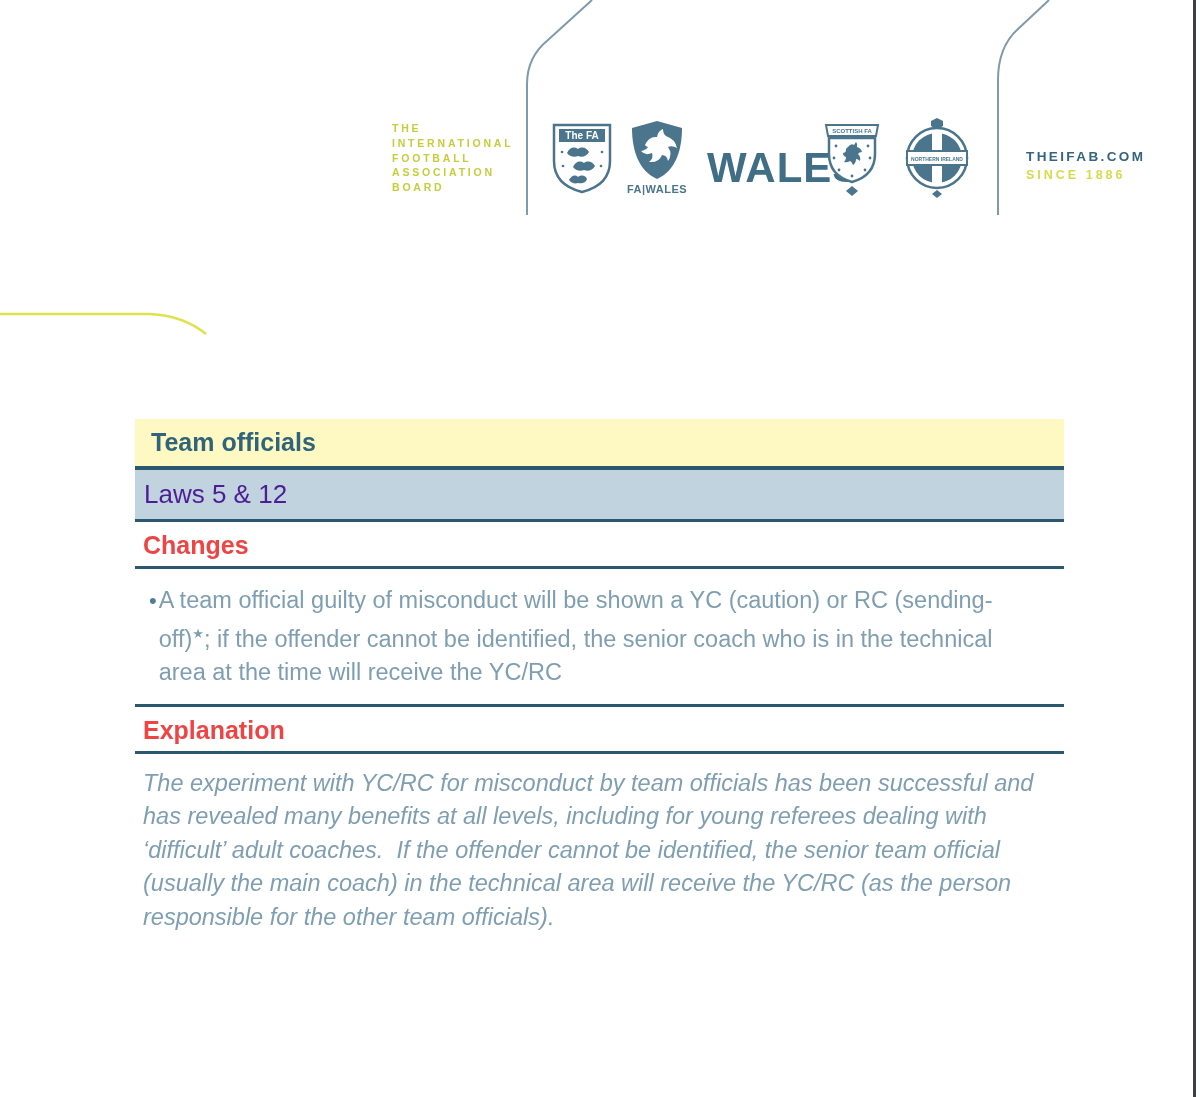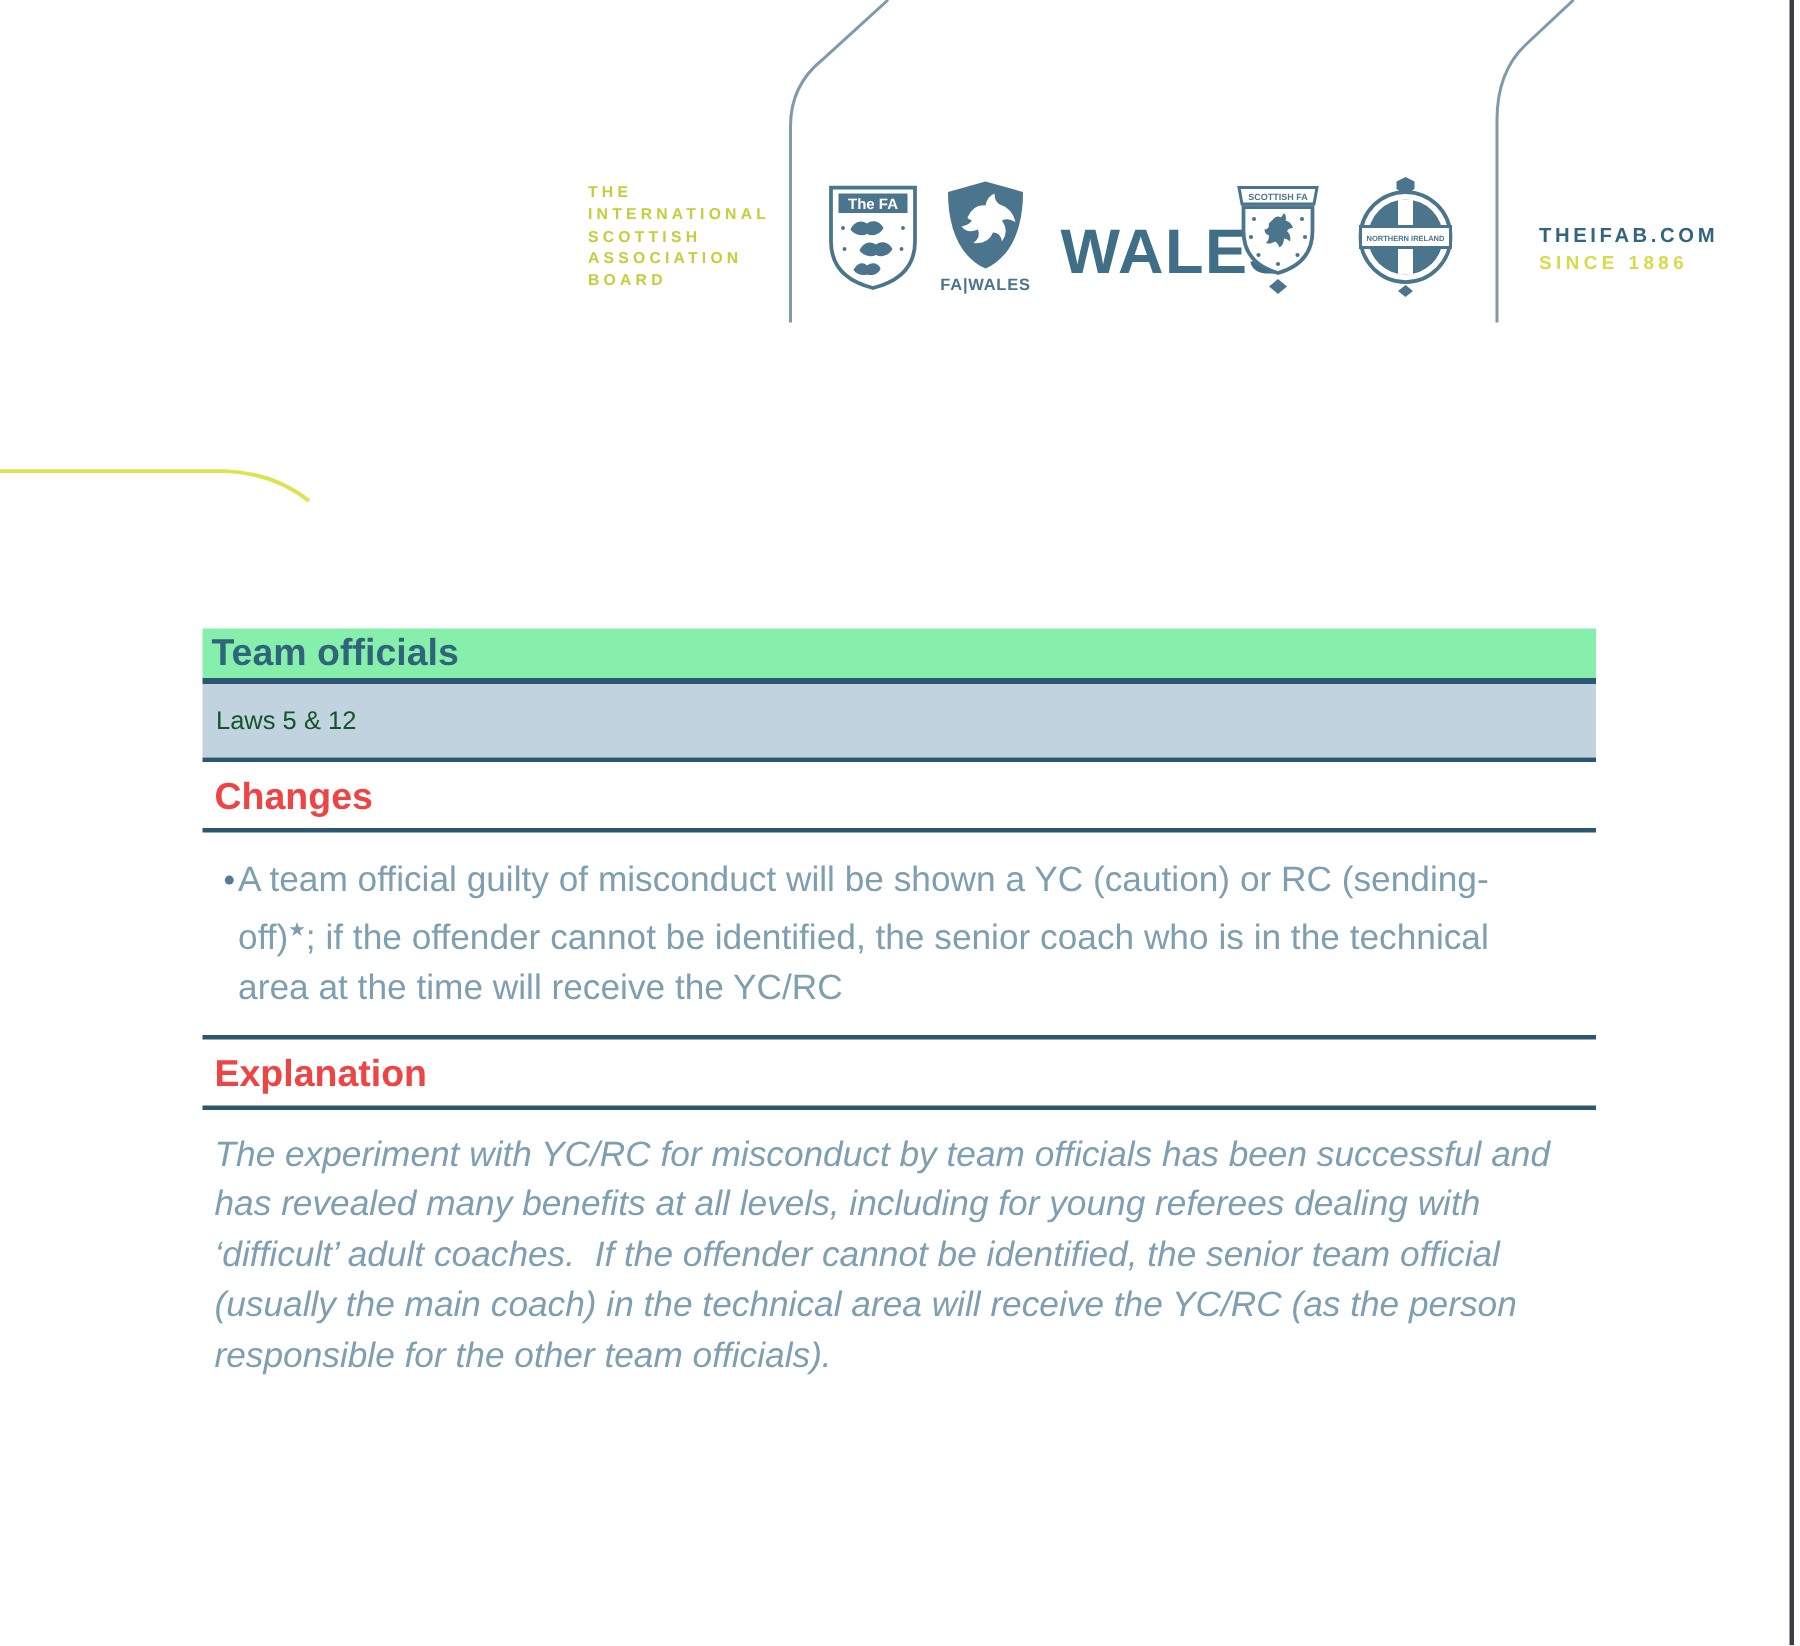--- a/index.html
+++ b/index.html
@@ -20,26 +20,26 @@
   .fifa-wordmark{position:absolute;left:707px;top:136px;font-size:42px;font-weight:bold;
            color:#3f6e86;letter-spacing:1px;line-height:40px;white-space:nowrap;}
   .fifa-wordmark sup{font-size:12px;vertical-align:22px;letter-spacing:0;}
   .web{position:absolute;left:1026px;top:149px;font-size:13.5px;font-weight:bold;
        letter-spacing:2.4px;color:#33657f;white-space:nowrap;}
   .since{position:absolute;left:1026px;top:168px;font-size:12.5px;font-weight:bold;
          letter-spacing:3px;color:#d6dc49;white-space:nowrap;}
 
   
   .card{position:absolute;left:135px;top:419px;width:929px;}
-  .bar-title{height:33px;background:#86efac;display:flex;align-items:center;
-             padding-left:6px;font-size:25px;font-weight:bold;color:#30647a;}
+  .bar-title{height:47px;background:#fef9c3;display:flex;align-items:center;
+             padding-left:16px;font-size:25px;font-weight:bold;color:#30647a;}
   .rule{height:3px;background:#2b5870;}
   .rule-thick{height:4px;background:#2b5870;}
   .bar-laws{height:49px;background:#c0d3de;display:flex;align-items:center;
-            padding-left:9px;font-size:17px;color:#14532d;}
+            padding-left:9px;font-size:26px;color:#4c1d95;}
   .section-heading{margin:9px 0 0 8px;font-size:25px;line-height:28px;
                    font-weight:bold;color:#ef4444;}
   .rule-under{height:3px;background:#2b5870;margin-top:7px;}
   .bullet-row{display:flex;margin:15px 0 0 14px;}
   .bullet-dot{font-size:22px;line-height:33px;color:#4f7e96;}
   .bullet-text{margin-left:2px;width:866px;font-size:23.5px;line-height:33px;color:#7e9eb1;}
   .bullet-text sup{font-size:13px;}
   .footnote{margin:3px 0 0 41px;font-size:17.5px;font-style:italic;color:#7e9eb1;line-height:24px;}
   .footnote .marker{font-size:13px;margin-right:6px;font-style:normal;}
   .rule-exp-top{height:3px;background:#2b5870;margin-top:15px;}
@@ -56,21 +56,21 @@
     <path d="M592,0 L548,40 Q527,57 527,84 L527,215" fill="none" stroke="#7e9aab" stroke-width="2"></path>
     <path d="M1049,0 L1018,29 Q998,47 998,80 L998,215" fill="none" stroke="#7e9aab" stroke-width="2"></path>
     <path d="M0,314 L150,314 Q183,315.5 206,334" fill="none" stroke="#dde24e" stroke-width="2.5"></path>
   </svg>
 
   <div class="right-edge"></div>
 
   <div class="tagline">
     <div>THE</div>
     <div>INTERNATIONAL</div>
-    <div>SCOTTISH</div>
+    <div>FOOTBALL</div>
     <div>ASSOCIATION</div>
     <div>BOARD</div>
   </div>
 
   <svg class="logo" style="left:551px;top:121px;" width="62" height="74" viewBox="0 0 62 74">
     <path d="M3,4 h56 v36 c0,18 -12,27 -28,31 c-16,-4 -28,-13 -28,-31 z" fill="#ffffff" stroke="#4b758c" stroke-width="2.5"></path>
     <rect x="8" y="8" width="46" height="13" fill="#4b758c"></rect>
     <text x="31" y="18" text-anchor="middle" font-size="10" font-weight="bold" fill="#ffffff">The FA</text>
     <g fill="#4b758c">
       <path transform="translate(16,26)" d="M0,6 C2,1 7,-1 11,2 C15,-1 20,1 22,5 C20,9 15,11 11,9 C7,11 2,9 0,6 Z"></path>

